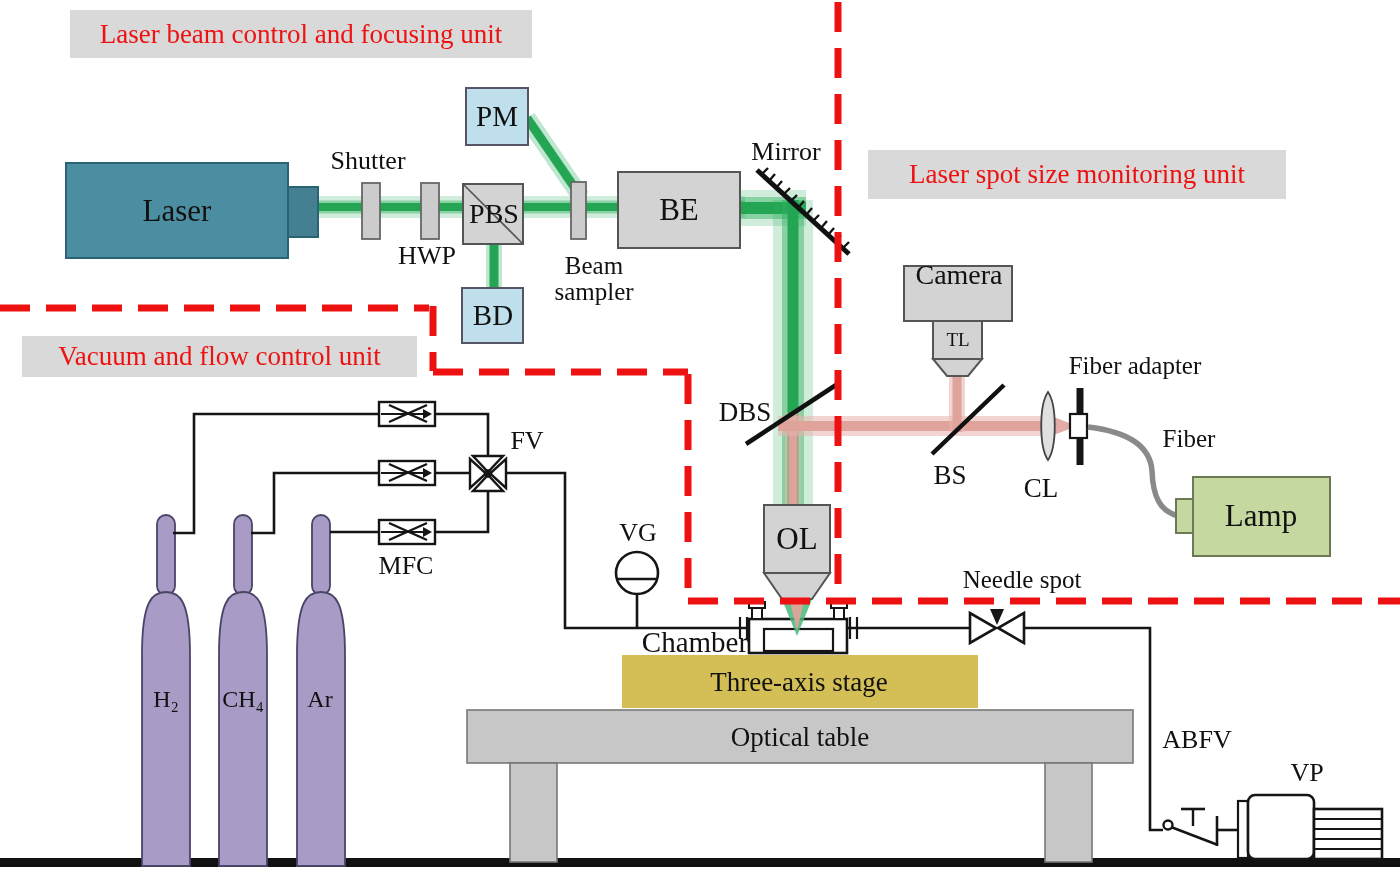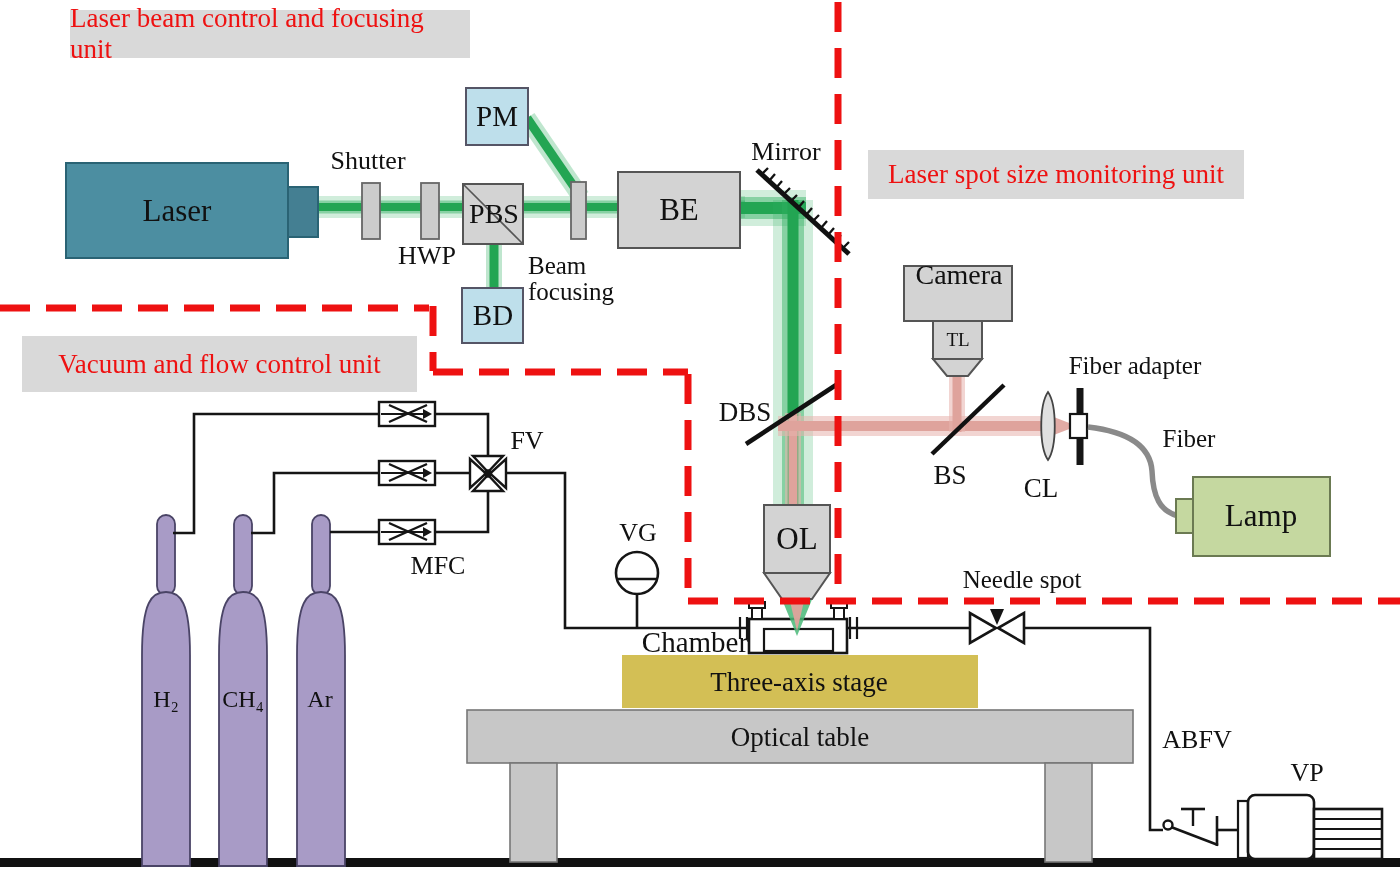--- a/index.html
+++ b/index.html
@@ -1,20 +1,20 @@
 <!DOCTYPE html>
 <html><head>
 <meta charset="utf-8">
 <style>
   html,body{margin:0;padding:0;background:#ffffff;}
   #fig{position:relative;width:1400px;height:873px;background:#ffffff;overflow:hidden;
        font-family:"Liberation Serif","DejaVu Serif",serif;}
   #art{position:absolute;left:0;top:0;}
   .lbl{position:absolute;transform:translate(-50%,-50%);color:#111;white-space:nowrap;
-       line-height:1.05;text-align:left;z-index:5;}
+       line-height:1.05;text-align:center;z-index:5;}
   .wrap2{white-space:normal;width:132px;}
   .unit{position:absolute;background:#d9d9d9;color:#ee1111;display:flex;align-items:center;
         justify-content:center;z-index:5;font-size:27px;}
 </style>
 </head>
 <body>
 
 <div id="fig">
 
 <svg id="art" width="1400" height="873" viewBox="0 0 1400 873">
@@ -207,45 +207,45 @@
   <g stroke="#ee1111" stroke-width="7" fill="none" stroke-dasharray="30 16">
     <line x1="838" y1="2" x2="838" y2="597"></line>
     <line x1="0" y1="308" x2="429" y2="308"></line>
     <line x1="433" y1="306" x2="433" y2="371"></line>
     <line x1="433" y1="372" x2="688" y2="372"></line>
     <line x1="688" y1="374" x2="688" y2="598"></line>
     <line x1="688" y1="601" x2="1400" y2="601"></line>
   </g>
 </svg>
 
-  <div class="unit" style="left:70px;top:10px;width:400px;height:48px;">Laser beam control and focusing unit</div>
-  <div class="unit" style="left:868px;top:150px;width:376px;height:49px;">Laser spot size monitoring unit</div>
-  <div class="unit" style="left:22px;top:336px;width:395px;height:56px;">Vacuum and flow control unit</div>
+  <div class="unit" style="left:70px;top:10px;width:462px;height:48px;">Laser beam control and focusing unit</div>
+  <div class="unit" style="left:868px;top:150px;width:418px;height:49px;">Laser spot size monitoring unit</div>
+  <div class="unit" style="left:22px;top:336px;width:395px;height:41px;">Vacuum and flow control unit</div>
 
   <div class="lbl" style="left:177px;top:211px;font-size:31px;">Laser</div>
   <div class="lbl" style="left:368px;top:161px;font-size:26px;">Shutter</div>
   <div class="lbl" style="left:427px;top:256px;font-size:26px;">HWP</div>
   <div class="lbl" style="left:494px;top:214px;font-size:28px;">PBS</div>
   <div class="lbl" style="left:497px;top:116px;font-size:29px;">PM</div>
   <div class="lbl" style="left:493px;top:315px;font-size:29px;">BD</div>
-  <div class="lbl wrap2" style="left:594px;top:279px;font-size:25px;">Beam focusing</div>
+  <div class="lbl wrap2" style="left:594px;top:279px;font-size:25px;">Beam sampler</div>
   <div class="lbl" style="left:679px;top:210px;font-size:31px;">BE</div>
   <div class="lbl" style="left:786px;top:152px;font-size:26px;">Mirror</div>
   <div class="lbl" style="left:745px;top:412px;font-size:27px;">DBS</div>
   <div class="lbl" style="left:959px;top:275px;font-size:28px;">Camera</div>
   <div class="lbl" style="left:958px;top:340px;font-size:19px;">TL</div>
   <div class="lbl" style="left:950px;top:475px;font-size:27px;">BS</div>
   <div class="lbl" style="left:1041px;top:488px;font-size:27px;">CL</div>
   <div class="lbl" style="left:1135px;top:366px;font-size:25px;">Fiber adapter</div>
   <div class="lbl" style="left:1189px;top:439px;font-size:25px;">Fiber</div>
   <div class="lbl" style="left:1261px;top:516px;font-size:31px;">Lamp</div>
   <div class="lbl" style="left:797px;top:539px;font-size:31px;">OL</div>
   <div class="lbl" style="left:638px;top:533px;font-size:26px;">VG</div>
   <div class="lbl" style="left:527px;top:441px;font-size:26px;">FV</div>
-  <div class="lbl" style="left:406px;top:566px;font-size:26px;margin-left:32px;">MFC</div>
+  <div class="lbl" style="left:406px;top:566px;font-size:26px;">MFC</div>
   <div class="lbl" style="left:695px;top:642px;font-size:29px;">Chamber</div>
   <div class="lbl" style="left:799px;top:682px;font-size:27px;">Three-axis stage</div>
   <div class="lbl" style="left:800px;top:737px;font-size:27px;">Optical table</div>
   <div class="lbl" style="left:1022px;top:580px;font-size:25px;">Needle spot</div>
   <div class="lbl" style="left:1197px;top:740px;font-size:26px;">ABFV</div>
   <div class="lbl" style="left:1307px;top:773px;font-size:26px;">VP</div>
   <div class="lbl" style="left:166px;top:700px;font-size:24px;">H₂</div>
   <div class="lbl" style="left:243px;top:700px;font-size:24px;">CH₄</div>
   <div class="lbl" style="left:320px;top:700px;font-size:24px;">Ar</div>
 

